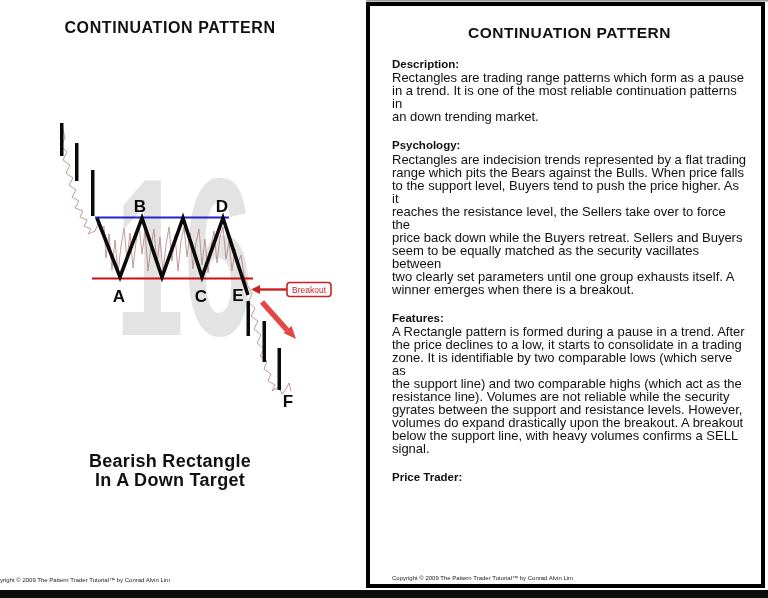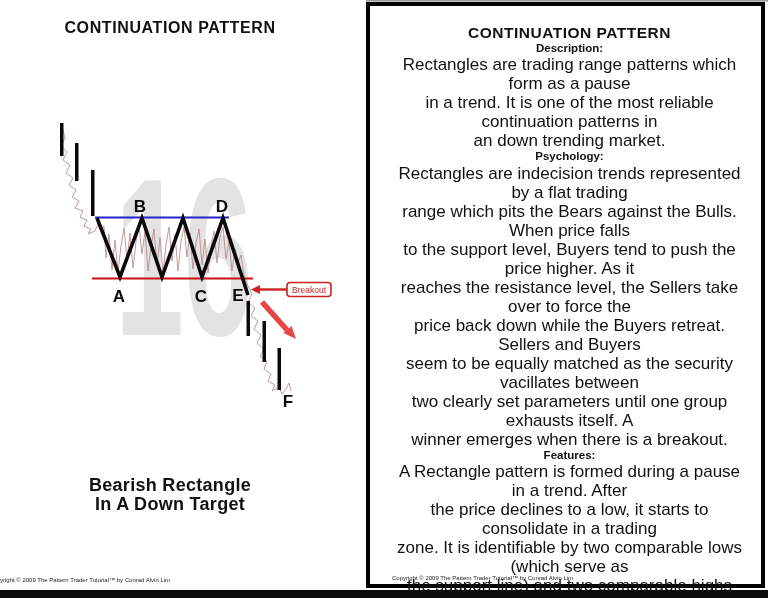--- a/index.html
+++ b/index.html
@@ -9,34 +9,34 @@
   }
   .top-edge{position:absolute;left:0;top:0;width:768px;height:2px;
     background:linear-gradient(#8a8a8a,#d5d5d5);}
   .bottom-bar{position:absolute;left:0;top:590px;width:768px;height:8px;background:#0c0c0c;}
 
   
   .left-page{position:absolute;left:0;top:0;width:366px;height:590px;background:#fff;}
   .left-title{position:absolute;left:0;top:19px;width:340px;text-align:center;
     font-size:16px;font-weight:bold;letter-spacing:.6px;}
   .diagram-svg{position:absolute;left:0;top:0;width:366px;height:560px;}
-  .caption{position:absolute;left:0;top:476px;width:340px;text-align:center;
+  .caption{position:absolute;left:0;top:452px;width:340px;text-align:center;
     font-size:18px;font-weight:600;line-height:19px;letter-spacing:.3px;}
   .left-copyright{position:absolute;left:-11px;top:577px;font-size:6px;
     white-space:nowrap;color:#222;}
 
   
   .right-page{position:absolute;left:366px;top:2px;width:399px;height:586px;
     border:4px solid #000;box-sizing:border-box;background:#fff;}
   .right-inner{padding:10px 14px 0 22px;}
   .right-title{margin:8px 0 0;text-align:center;font-size:15.5px;font-weight:bold;
     letter-spacing:.5px;}
-  .section{text-align:center;}
+  .section{margin-top:16px;}
   .section h3{margin:0;font-size:11.5px;font-weight:bold;line-height:13.4px;}
-  .section p{margin:0;font-size:17px;line-height:19px;white-space:pre-line;}
+  .section p{margin:0;font-size:13px;line-height:13px;white-space:pre-line;}
   .section p.para2{margin-top:13px;}
   .right-copyright{position:absolute;left:22px;bottom:3px;font-size:6px;
     white-space:nowrap;color:#222;}
 </style>
 </head>
 <body>
 
 <div class="top-edge"></div>
 
 <div class="left-page">

